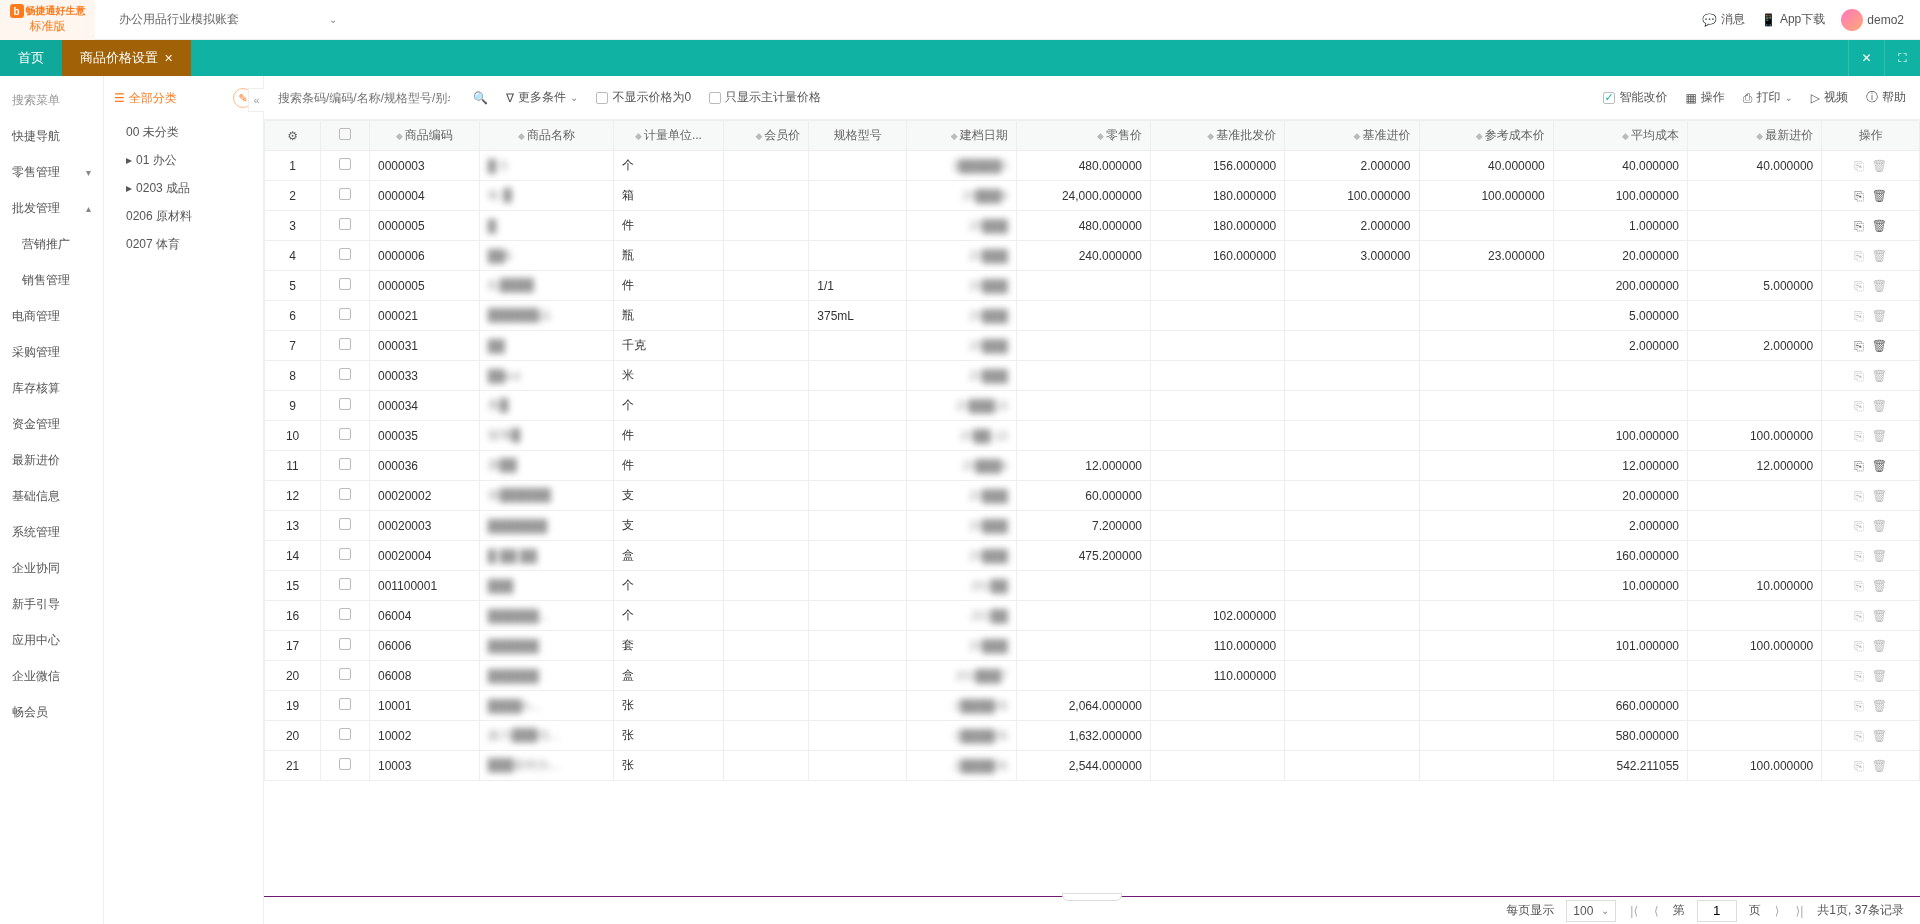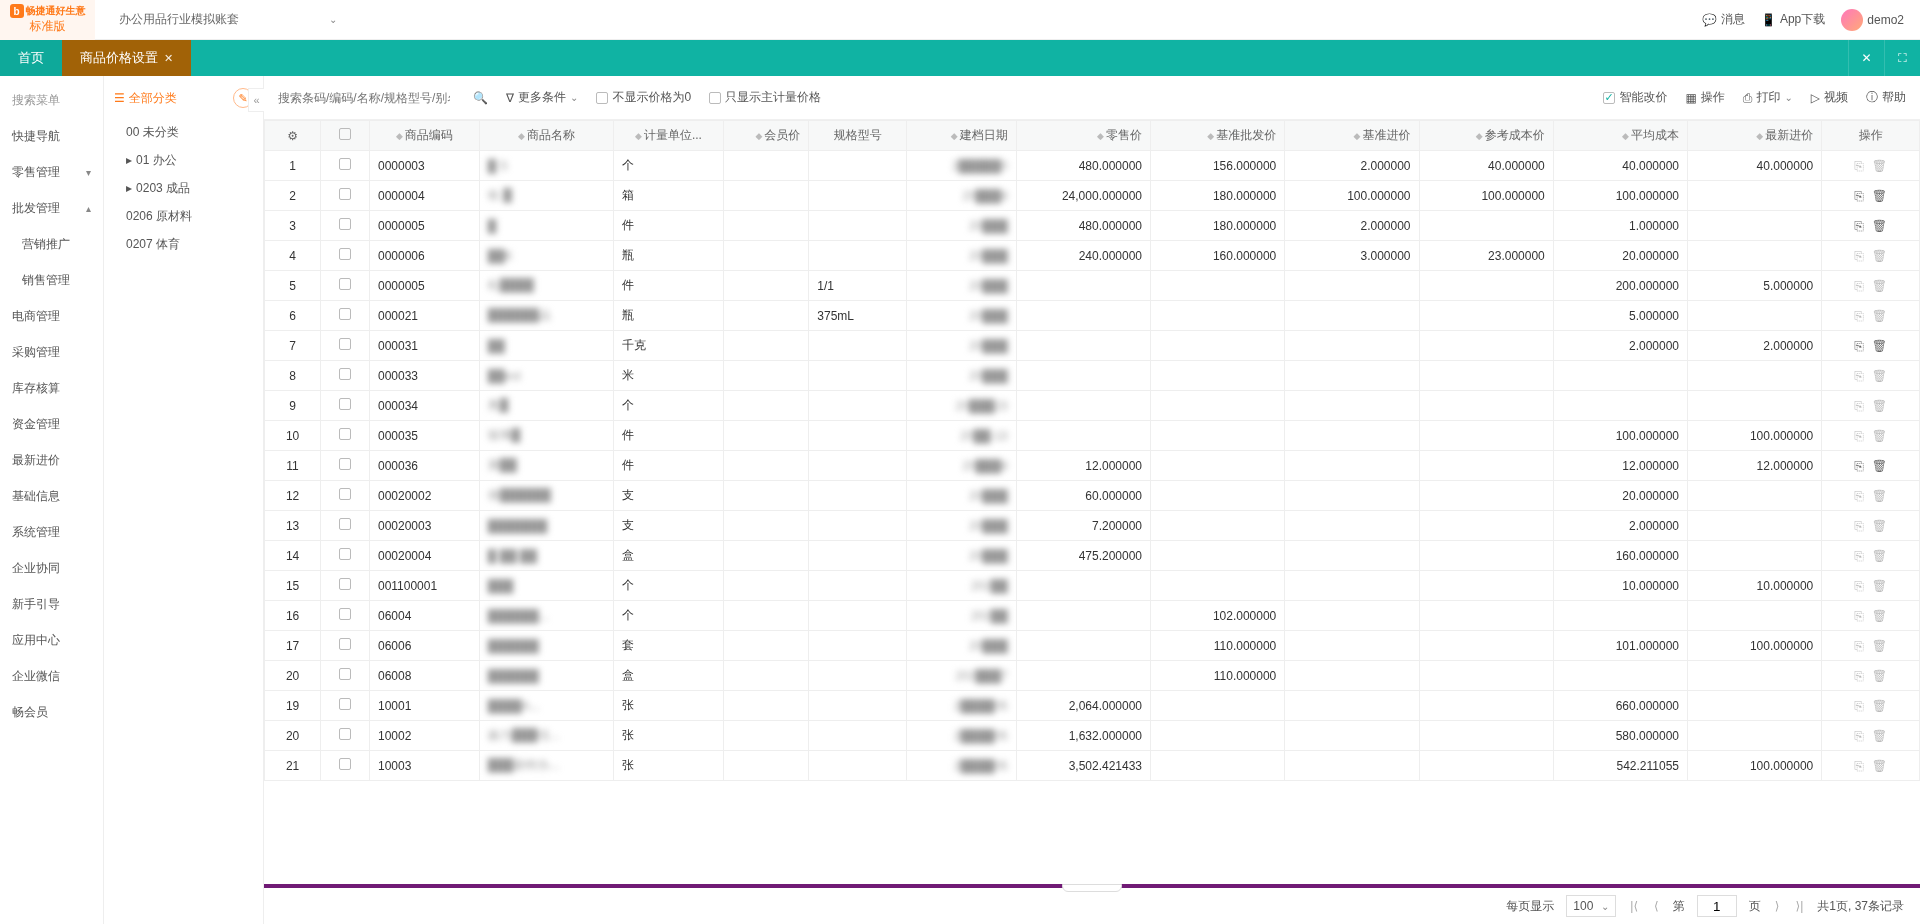--- a/index.html
+++ b/index.html
@@ -49,21 +49,21 @@
 table{border-collapse:collapse;width:100%;table-layout:fixed}
 th,td{border:1px solid #eee;height:30px;padding:0 8px;overflow:hidden;text-overflow:ellipsis;white-space:nowrap;background:#fff}
 th{background:#f7f8f8;color:#666;font-weight:normal;position:sticky;top:0}
 th .sort{color:#bbb;font-size:9px;margin-right:2px}
 td.num,th.num{text-align:right}
 td.ctr,th.ctr{text-align:center}
 .row-chk{width:12px;height:12px;border:1px solid #bbb;border-radius:2px;display:inline-block}
 .op-icons{display:flex;gap:8px;justify-content:center;color:#bbb}
 .op-icons.on{color:#666}
 .blur{filter:blur(3px);color:#999}
-.pager{height:40px;border-top:4px solid #701a75;display:flex;align-items:center;justify-content:flex-end;gap:12px;padding:0 16px;color:#555;position:relative}
+.pager{height:28px;border-top:1px solid #701a75;display:flex;align-items:center;justify-content:flex-end;gap:12px;padding:0 16px;color:#555;position:relative}
 .pager .handle{position:absolute;left:50%;top:-4px;width:60px;height:8px;border:1px solid #ddd;border-radius:0 0 6px 6px;background:#fff;transform:translateX(-50%)}
 .pg-input{width:40px;height:22px;border:1px solid #ddd;text-align:center}
 .pg-sel{width:50px;height:22px;border:1px solid #ddd;display:flex;align-items:center;justify-content:space-between;padding:0 6px}
 .pg-btn{color:#aaa;cursor:pointer;padding:0 2px}
 </style>
 </head>
 <body>
 
 <div class="app">
   <div class="topbar">
@@ -690,21 +690,21 @@
                 </tr>
                 <tr>
                   <td class="ctr">21</td>
                   <td class="ctr"><span class="row-chk"></span></td>
                   <td>10003</td>
                   <td><span class="blur">███新特办...</span></td>
                   <td>张</td>
                   <td class="num"></td>
                   <td></td>
                   <td class="num"><span class="blur">2████05</span></td>
-                  <td class="num">3,502.421433</td>
+                  <td class="num">2,544.000000</td>
                   <td class="num"></td>
                   <td class="num"></td>
                   <td class="num"></td>
                   <td class="num">542.211055</td>
                   <td class="num">100.000000</td>
                   <td class="ctr">
                     <span class="op-icons ">
                       <span>⎘</span>
                       <span>🗑</span>
                     </span>

